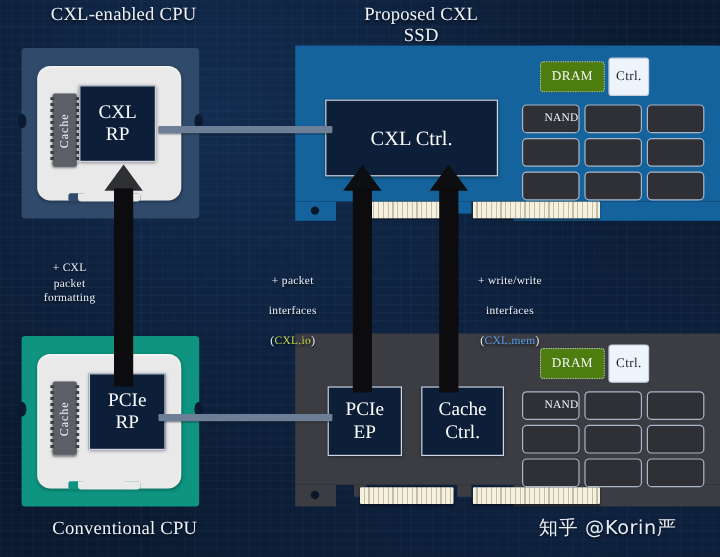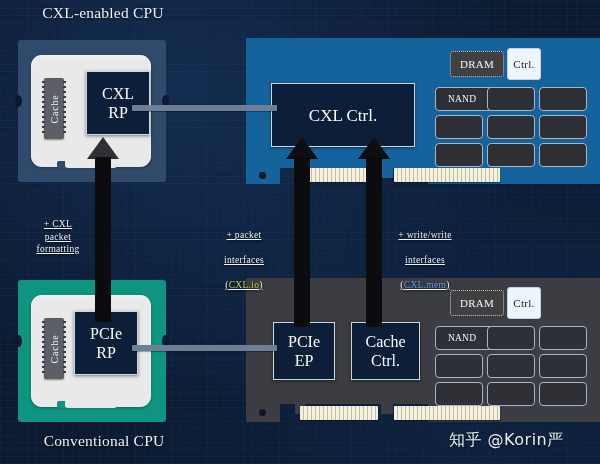--- a/index.html
+++ b/index.html
@@ -12,21 +12,21 @@
     background-image:
       repeating-linear-gradient(0deg,rgba(90,130,190,.055) 0 1px,transparent 1px 7px),
       repeating-linear-gradient(90deg,rgba(90,130,190,.045) 0 1px,transparent 1px 9px),
       radial-gradient(ellipse at 30% 20%,rgba(30,70,125,.40),transparent 60%),
       radial-gradient(ellipse at 80% 80%,rgba(20,50,95,.35),transparent 62%);
     pointer-events:none;}
   .lbl{position:absolute;color:#eef3fa;text-align:center;
        text-shadow:0 1px 2px rgba(0,0,0,.75);white-space:pre-line;}
   .title{font-size:15.5px;line-height:17px;letter-spacing:.2px;}
   .note{font-size:9.5px;line-height:12.5px;letter-spacing:.3px;
-        font-family:"Liberation Serif","DejaVu Serif",serif;text-decoration:underline;}
+        font-family:"Liberation Serif","DejaVu Serif",serif;}
   .note .io{color:#c9d94a;}
   .note .mem{color:#5aa0f0;text-align:right;}
 
   
   .cpu{position:absolute;border-radius:3px;}
   .cpu.top{background:#2f4a6b;}
   .cpu.bot{background:#0e9480;}
   .cpu .notch{position:absolute;width:7px;height:12px;border-radius:50%;
        background:#0b1a30;top:50%;margin-top:-16px;}
   .cpu .notch.l{left:-3px;}
@@ -58,27 +58,27 @@
   .board .pcb{position:absolute;left:0;right:0;top:0;border-radius:1px;}
   .board.top .pcb{background:#15639c;}
   .board.bot .pcb{background:#3b3d42;}
   .tab{position:absolute;background:#15639c;}
   .board.bot .tab{background:#3b3d42;}
   .hole{position:absolute;width:7px;height:7px;border-radius:50%;background:#0a1728;}
   .gold{position:absolute;height:14px;background:#f3eedb;border-radius:1px;
         background-image:repeating-linear-gradient(90deg,#f6f1df 0 3px,#c3bda5 3px 4px);
         box-shadow:0 1px 2px rgba(0,0,0,.45);}
 
-  .chip{position:absolute;background:#404040;border:1px dotted #b9c3d3;
+  .chip{position:absolute;background:#4d7c0f;border:1px dotted #b9c3d3;
         border-radius:3px;display:flex;align-items:center;justify-content:center;
         color:#f4f6fa;font-size:11px;letter-spacing:.3px;}
   .chip.light{background:#eef4fb;color:#1a1d22;border:1px solid #c6d0de;}
   .nand{position:absolute;background:#2e3035;border:1px solid #aab6c8;border-radius:4px;}
-  .nand.labeled{display:flex;align-items:center;justify-content:flex-start;
-        color:#f2f5fa;font-size:9.5px;letter-spacing:.2px;padding-left:12px;}
+  .nand.labeled{display:flex;align-items:center;justify-content:flex-end;
+        color:#f2f5fa;font-size:9.5px;letter-spacing:.2px;}
 
   
   .link{position:absolute;height:6px;background:#6d7e97;border-radius:1px;
         box-shadow:0 1px 1px rgba(0,0,0,.35);}
   .uparrow{position:absolute;}
   .uparrow .shaft{position:absolute;left:50%;transform:translateX(-50%);
         bottom:0;width:16px;background:#0c0c0e;}
   .uparrow .head{position:absolute;top:0;left:50%;transform:translateX(-50%);
         width:0;height:0;border-left:16px solid transparent;
         border-right:16px solid transparent;border-bottom:22px solid #2b2b2e;}
@@ -88,20 +88,22 @@
       font-family:"DejaVu Sans","Liberation Sans",sans-serif;
       text-shadow:0 1px 2px rgba(0,0,0,.7);}
 </style>
 </head>
 <body>
 
 <div id="stage">
 
   <div class="lbl title" style="left:8px;top:4px;width:190px;">CXL-enabled CPU</div>
 
+  <div class="lbl title" style="left:256px;top:4px;width:190px;">Proposed CXL
+SSD</div>
 
   <div class="lbl title" style="left:4px;top:432px;width:200px;">Conventional CPU</div>
 
 
   <div class="wm" style="left:449px;top:430px;">知乎 @Korin严</div>
 
   <div class="cpu top" style="left:18px;top:40px;width:148px;height:142px;">
     <div class="notch l"></div>
     <div class="notch r"></div>
 
@@ -109,21 +111,21 @@
       <div class="dienotch" style="left:26px;"></div>
       <div class="dienotch" style="left:72px;"></div>
     </div>
 
     <div class="cache" style="left:26px;top:38px;width:20px;height:61px;">
       <div class="pins l"></div>
         <div class="pins r"></div>
       <span>Cache</span>
     </div>
 
-    <div class="blk" style="left:68px;top:31px;width:62px;height:62px;">
+    <div class="blk" style="left:48px;top:31px;width:62px;height:62px;">
       <div>CXL</div>
       <div>RP</div>
     </div>
   </div>
 
   <div class="board top" style="left:246px;top:38px;width:354px;height:150px;">
     <div class="pcb" style="height:130px;"></div>
     <div class="tab" style="left:0;top:130px;width:34px;height:16px;"></div>
     <div class="tab" style="left:49px;top:130px;width:10px;height:10px;"></div>
     <div class="tab" style="left:135px;top:130px;width:12px;height:10px;"></div>

